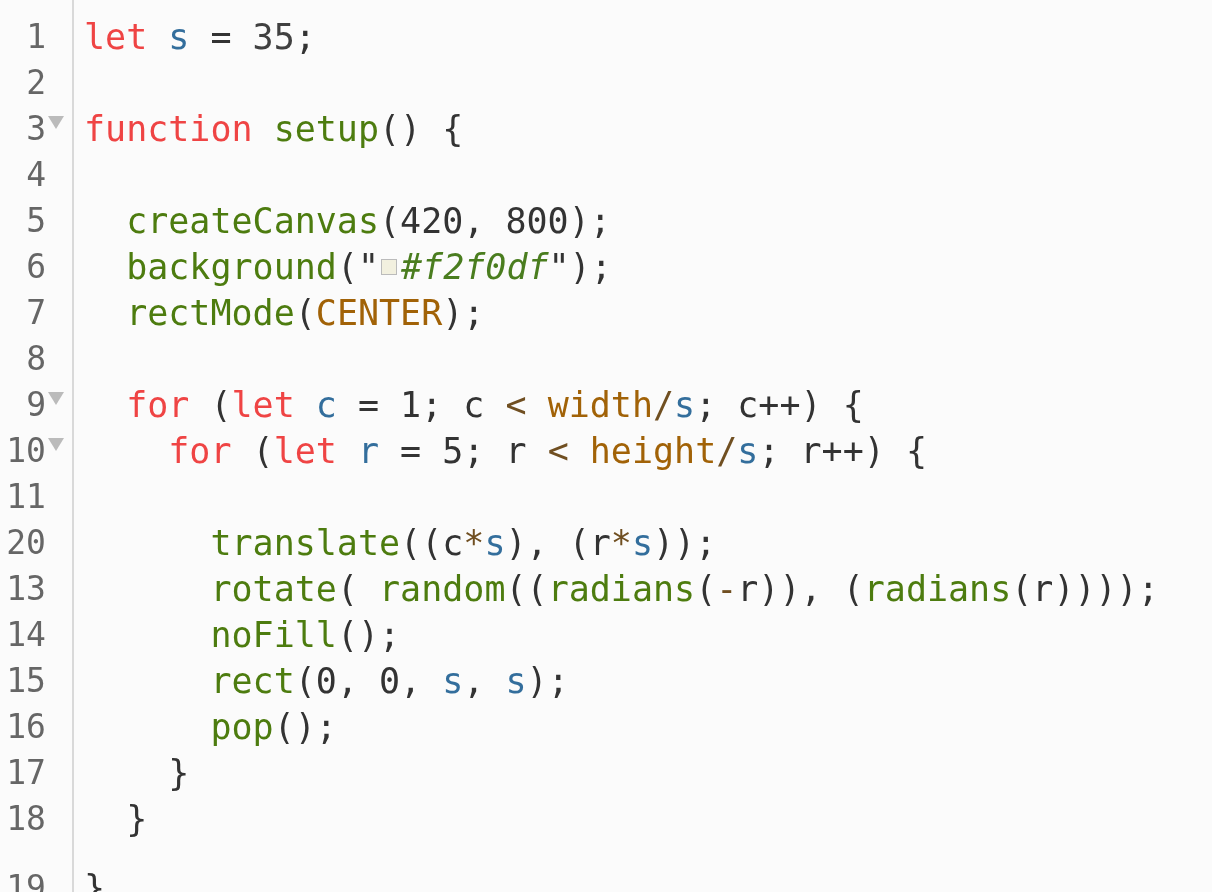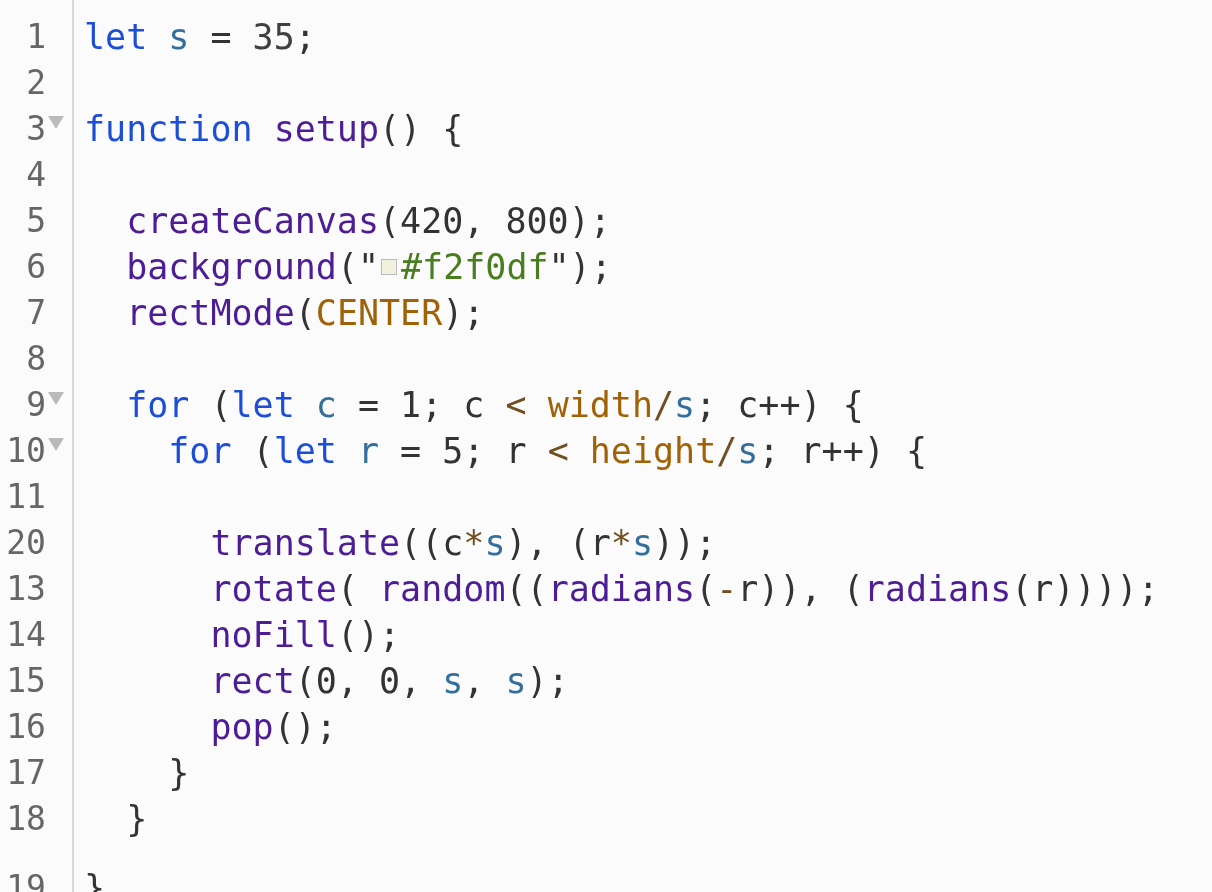--- a/index.html
+++ b/index.html
@@ -28,25 +28,25 @@
   }
   .fold {
     position: absolute; left: 48px; top: 10px;
     width: 0; height: 0;
     border-left: 8px solid transparent; border-right: 8px solid transparent;
     border-top: 13px solid #bbbbbb;
   }
   .code {
     position: absolute; left: 84px; color: #333333;
   }
-  .kw { color: #1d4ed8; }
-  .fn { color: #4c1d95; }
+  .kw { color: #ef4444; }
+  .fn { color: #4d7c0f; }
   .var { color: #336e9c; }
   .num { color: #404040; }
-  .str { color: #4a7d1f; }
+  .str { color: #4a7d1f; font-style: italic; }
   .const { color: #a16207; }
   .op { color: #704f21; }
   .swatch {
     display: inline-block; width: 14px; height: 14px;
     background: #f2f0df; border: 1px solid #bbbbbb;
     vertical-align: middle; margin: 0 4px 4px 2px;
   }
 </style>
 </head>
 <body>

